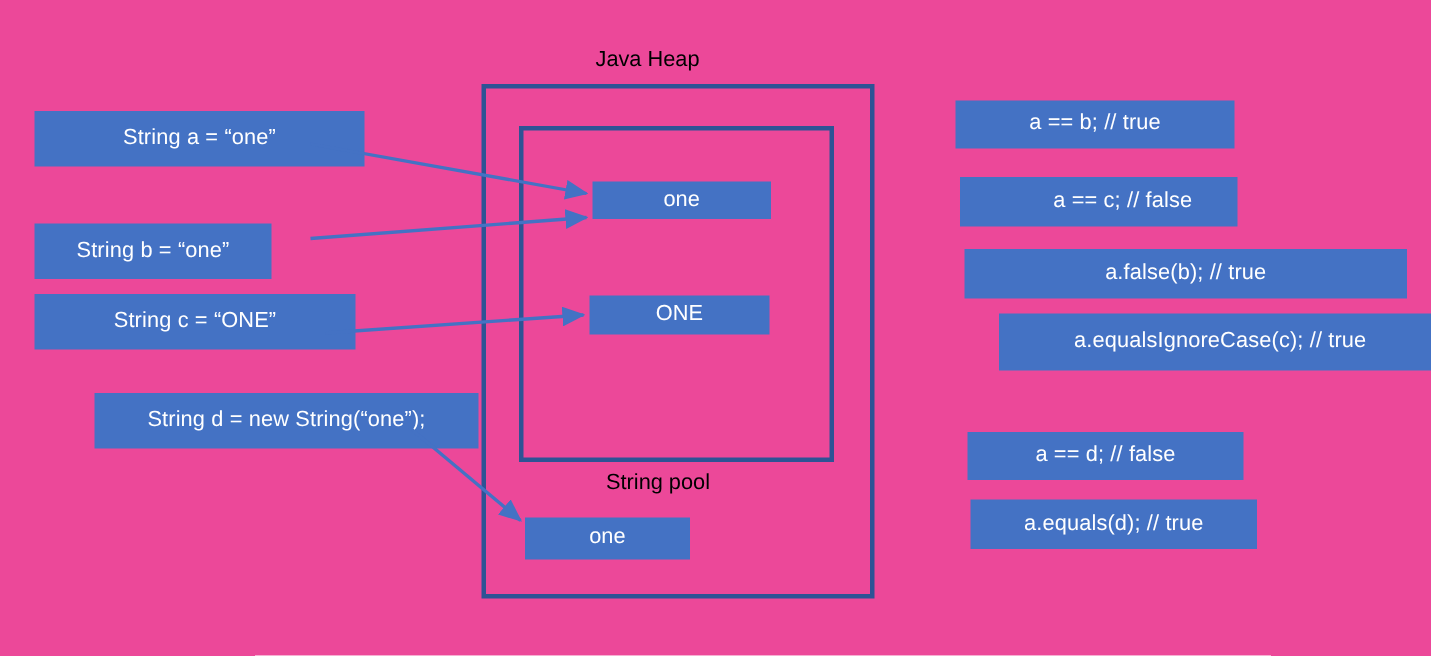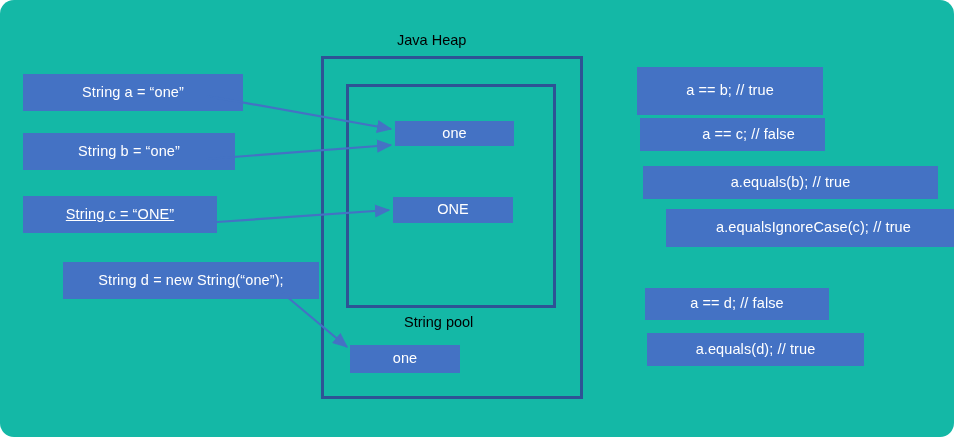--- a/index.html
+++ b/index.html
@@ -8,23 +8,22 @@
     padding: 0;
     background: #ffffff;
   }
   body {
     font-family: "Liberation Sans", sans-serif;
   }
   #canvas {
     position: relative;
     width: 954px;
     height: 437px;
-    background: #14b8a6;
+    background: #ec4899;
     overflow: hidden;
-    border-radius: 14px;
   }
   .box {
     position: absolute;
     box-sizing: border-box;
     background: #4472c4;
     color: #ffffff;
     display: flex;
     align-items: center;
     justify-content: center;
     font-family: "Liberation Sans", sans-serif;
@@ -70,38 +69,38 @@
 <div id="canvas">
 
   <div class="frame" id="heap-outer-frame" style="left: 321px; top: 56px; width: 262px; height: 343px;"></div>
   <div class="frame" id="heap-inner-frame" style="left: 346px; top: 84px; width: 210px; height: 224px;"></div>
 
   <div class="plain-label" id="heap-label" style="left: 397px; top: 32px;">Java Heap</div>
   <div class="plain-label" id="pool-label" style="left: 404px; top: 314px;">String pool</div>
 
   <div id="declarations-layer">
       <div class="box" id="decl-a" style="left: 23px; top: 74px; width: 220px; height: 37px;">String a = “one”</div>
-      <div class="box" id="decl-b" style="left: 23px; top: 133px; width: 212px; height: 37px;">String b = “one”</div>
-      <div class="box" id="decl-c" style="left: 23px; top: 196px; width: 194px; height: 37px; text-decoration: underline;">String c = “ONE”</div>
+      <div class="box" id="decl-b" style="left: 23px; top: 149px; width: 158px; height: 37px;">String b = “one”</div>
+      <div class="box" id="decl-c" style="left: 23px; top: 196px; width: 214px; height: 37px;">String c = “ONE”</div>
       <div class="box" id="decl-d" style="left: 17px; top: 262px; width: 256px; height: 37px; margin-left: 46px;">String d = new String(“one”);</div>
     </div>
 
   <div id="heap-objects-layer">
       <div class="box" id="pool-one" style="left: 395px; top: 121px; width: 119px; height: 25px;">one</div>
       <div class="box" id="pool-ONE" style="left: 393px; top: 197px; width: 120px; height: 26px;">ONE</div>
       <div class="box" id="heap-one" style="left: 350px; top: 345px; width: 110px; height: 28px;">one</div>
     </div>
 
   <div id="comparisons-layer">
-      <div class="box" id="cmp-1" style="left: 637px; top: 67px; width: 186px; height: 48px;">a == b;  // true</div>
+      <div class="box" id="cmp-1" style="left: 637px; top: 67px; width: 186px; height: 32px;">a == b;  // true</div>
       <div class="box" id="cmp-2" style="left: 640px; top: 118px; width: 185px; height: 33px; padding-left: 32px;">a == c;  // false</div>
-      <div class="box" id="cmp-3" style="left: 643px; top: 166px; width: 295px; height: 33px;">a.equals(b);  // true</div>
+      <div class="box" id="cmp-3" style="left: 643px; top: 166px; width: 295px; height: 33px;">a.false(b);  // true</div>
       <div class="box" id="cmp-4" style="left: 643px; top: 209px; width: 295px; height: 38px; margin-left: 23px;">a.equalsIgnoreCase(c);  // true</div>
       <div class="box" id="cmp-5" style="left: 645px; top: 288px; width: 184px; height: 32px;">a == d;  // false</div>
-      <div class="box" id="cmp-6" style="left: 647px; top: 333px; width: 217px; height: 33px;">a.equals(d);  // true</div>
+      <div class="box" id="cmp-6" style="left: 647px; top: 333px; width: 191px; height: 33px;">a.equals(d);  // true</div>
     </div>
 
   <svg id="arrows" viewBox="0 0 954 437" xmlns="http://www.w3.org/2000/svg">
     <defs>
       <marker id="arrowhead" markerWidth="7" markerHeight="6" refX="6.4" refY="3" orient="auto" markerUnits="strokeWidth">
         <path d="M0,0 L7,3 L0,6 z" fill="#4472c4"></path>
       </marker>
     </defs>
     <g id="arrow-group">
         <line x1="207" y1="96" x2="391" y2="129" class="arrow-line" marker-end="url(#arrowhead)"></line>

